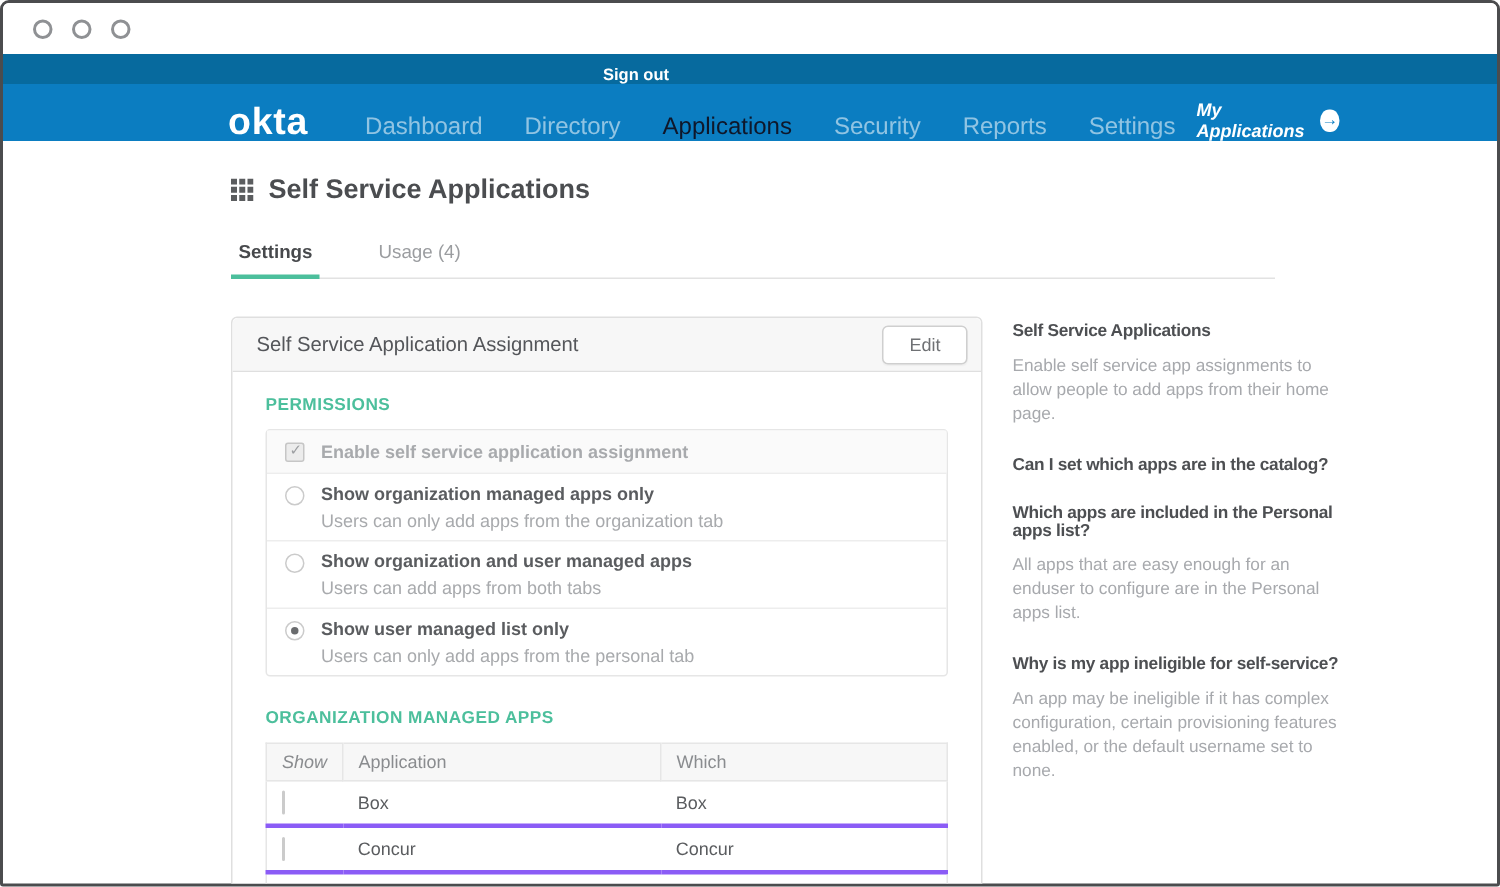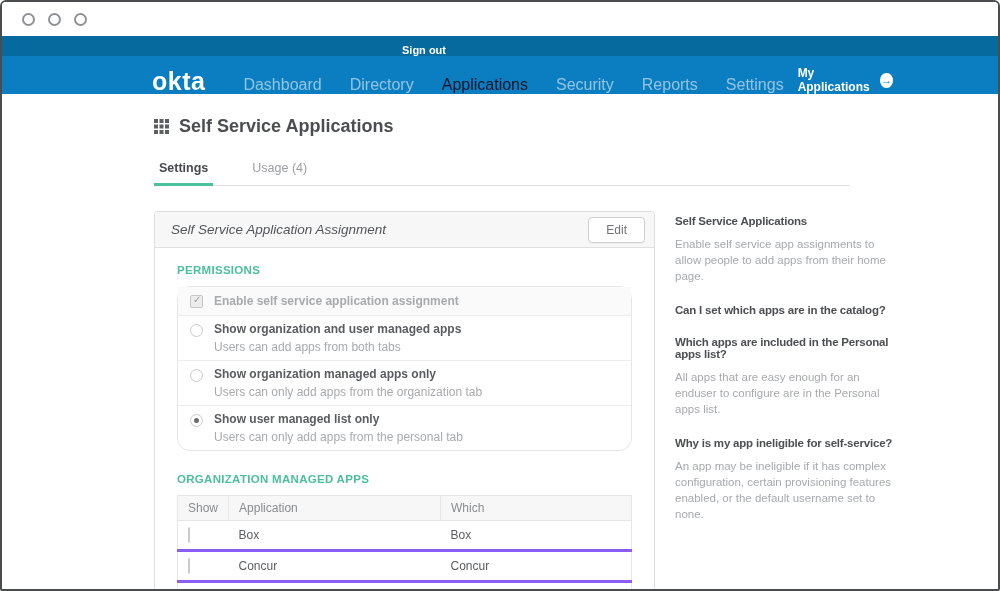--- a/index.html
+++ b/index.html
@@ -16,46 +16,46 @@
             padding-right:152px; gap:26px;flex-direction:column; }
   .topbar .tb-link { color:#fff; font-size:11px; font-weight:bold; cursor:pointer; }
 
   
   .navbar { height:38px; background:#0b7dc1; display:flex; align-items:flex-end; padding:0 152px 0 150px; }
   .logo { color:#fff; font-size:25px; font-weight:bold; letter-spacing:0.5px; margin-right:24px; line-height:1; }
   .nav-items { display:flex; align-items:center; }
   .nav-item { font-size:16px; color:rgba(255,255,255,0.55); padding:0 14px; cursor:pointer; }
   .nav-item.active { color:#0f172a; font-weight:normal; }
   .my-apps { margin-left:auto; display:flex; align-items:center; gap:8px; color:#fff; font-size:12px;
-             font-weight:bold; cursor:pointer; }
+             font-weight:bold; cursor:pointer;font-style:italic; }
   .arrow-circle { width:15px; height:15px; background:#fff; border-radius:50%; color:#0b7dc1;
                   font-size:11px; line-height:15px; text-align:center; font-weight:bold; }
 
   
   .content { padding-left:152px; }
   .page-title-row { margin-top:22px; display:flex; align-items:center; gap:10px; }
   .page-title { font-size:18px; color:#4b4d50; }
   .tabs { margin-top:16px; width:696px; border-bottom:1px solid #e2e2e2; display:flex; }
   .tab { font-size:12.5px; padding:8px 5px 10px; margin-right:34px; color:#9b9da0; position:relative; cursor:pointer; }
   .tab.active { color:#47494c; font-weight:bold; }
   .tab.active::after { content:""; position:absolute; left:0; right:0; bottom:-1px; height:3px; background:#4cbf9c; }
 
   
   .main { display:flex; margin-top:25px; align-items:flex-start; }
   .panel { width:501px; border:1px solid #dfdfdf; border-radius:4px; background:#fff; }
   .panel-header { background:#f7f7f7; border-bottom:1px solid #dfdfdf; height:36px; display:flex;
                   align-items:center; padding:0 9px 0 16px; border-radius:4px 4px 0 0; }
-  .panel-title { font-size:13.5px; color:#54565a;font-style:italic; }
+  .panel-title { font-size:13.5px; color:#54565a; }
   .edit-btn { margin-left:auto; background:#fff; border:1px solid #cfcfcf; border-radius:4px; font-size:12px;
               color:#6f7174; padding:5px 17px; cursor:pointer; box-shadow:0 1px 1px rgba(0,0,0,0.04); }
   .panel-body { padding:16px 22px 20px; }
   .section-label { color:#4cbf9c; font-size:11.5px; font-weight:bold; letter-spacing:0.3px; margin-bottom:10px; }
 
   
-  .options { border:1px solid #e6e6e6; border-radius:13px; }
+  .options { border:1px solid #e6e6e6; border-radius:3px; }
   .option-row { display:flex; gap:11px; padding:6px 12px; border-top:1px solid #ededed; align-items:flex-start; }
   .option-row.master { border-top:none; background:#fafafa; align-items:center; padding:7px 12px; }
   .cb { width:13px; height:13px; border:1px solid #cbcbcb; border-radius:2px; background:#fff;
         position:relative; flex-shrink:0; }
   .cb.checked-disabled { background:#ececec; border-color:#c6c6c6; }
   .cb.checked-disabled::after { content:"\2713"; position:absolute; left:2px; top:-2px; font-size:10px; color:#9c9ea1; }
   .radio { width:13px; height:13px; border:1px solid #cbcbcb; border-radius:50%; background:#fff;
            position:relative; flex-shrink:0; margin-top:2px; }
   .radio.selected::after { content:""; position:absolute; left:3px; top:3px; width:5px; height:5px;
                            border-radius:50%; background:#6a6c6e; }
@@ -63,21 +63,21 @@
   .option-label { font-size:12px; font-weight:bold; color:#5a5c5f; line-height:14px; }
   .option-desc { font-size:12px; color:#a8aaad; line-height:14px; margin-top:4px; }
   .org-section { margin-top:22px; }
 
   
   table.apps { width:100%; border-collapse:collapse; border:1px solid #e6e6e6; }
   table.apps th { background:#f7f7f7; font-size:12px; color:#8a8c8f; font-weight:normal; text-align:left;
                   padding:5px 10px; border-right:1px solid #e6e6e6; border-bottom:1px solid #e6e6e6; }
   table.apps th:last-child { border-right:none; }
   table.apps td { font-size:12px; color:#5a5c5f; padding:7px 10px; border-bottom:3px solid #8b5cf6; }
-  .col-show { width:44px; }
+  .col-show { width:44px;font-style:italic; }
   .col-app { width:212px; }
 
   
   .sidebar { margin-left:20px; width:225px; padding-top:4px; }
   .sb-heading { font-size:11.5px; letter-spacing:-0.2px; color:#4d4f52; font-weight:bold; margin:20px 0 9px; }
   .sb-heading.first { margin-top:0; }
   .sb-text { font-size:11.5px; color:#a7a9ad; line-height:16px; margin-bottom:13px; }
 </style>
 </head>
 <body>
@@ -147,29 +147,29 @@
           <div class="section-label">PERMISSIONS</div>
 
           <div class="options">
             <div class="option-row master">
               <span class="cb checked-disabled"></span>
               <span class="master-label">Enable self service application assignment</span>
             </div>
             <div class="option-row">
               <span class="radio"></span>
               <span>
-                <span class="option-label" style="display:block">Show organization and user managed apps</span>
-                <span class="option-desc" style="display:block">Users can add apps from both tabs</span>
+                <span class="option-label" style="display:block">Show organization managed apps only</span>
+                <span class="option-desc" style="display:block">Users can only add apps from the organization tab</span>
               </span>
             </div>
             <div class="option-row">
               <span class="radio"></span>
               <span>
-                <span class="option-label" style="display:block">Show organization managed apps only</span>
-                <span class="option-desc" style="display:block">Users can only add apps from the organization tab</span>
+                <span class="option-label" style="display:block">Show organization and user managed apps</span>
+                <span class="option-desc" style="display:block">Users can add apps from both tabs</span>
               </span>
             </div>
             <div class="option-row">
               <span class="radio selected"></span>
               <span>
                 <span class="option-label" style="display:block">Show user managed list only</span>
                 <span class="option-desc" style="display:block">Users can only add apps from the personal tab</span>
               </span>
             </div>
           </div>

